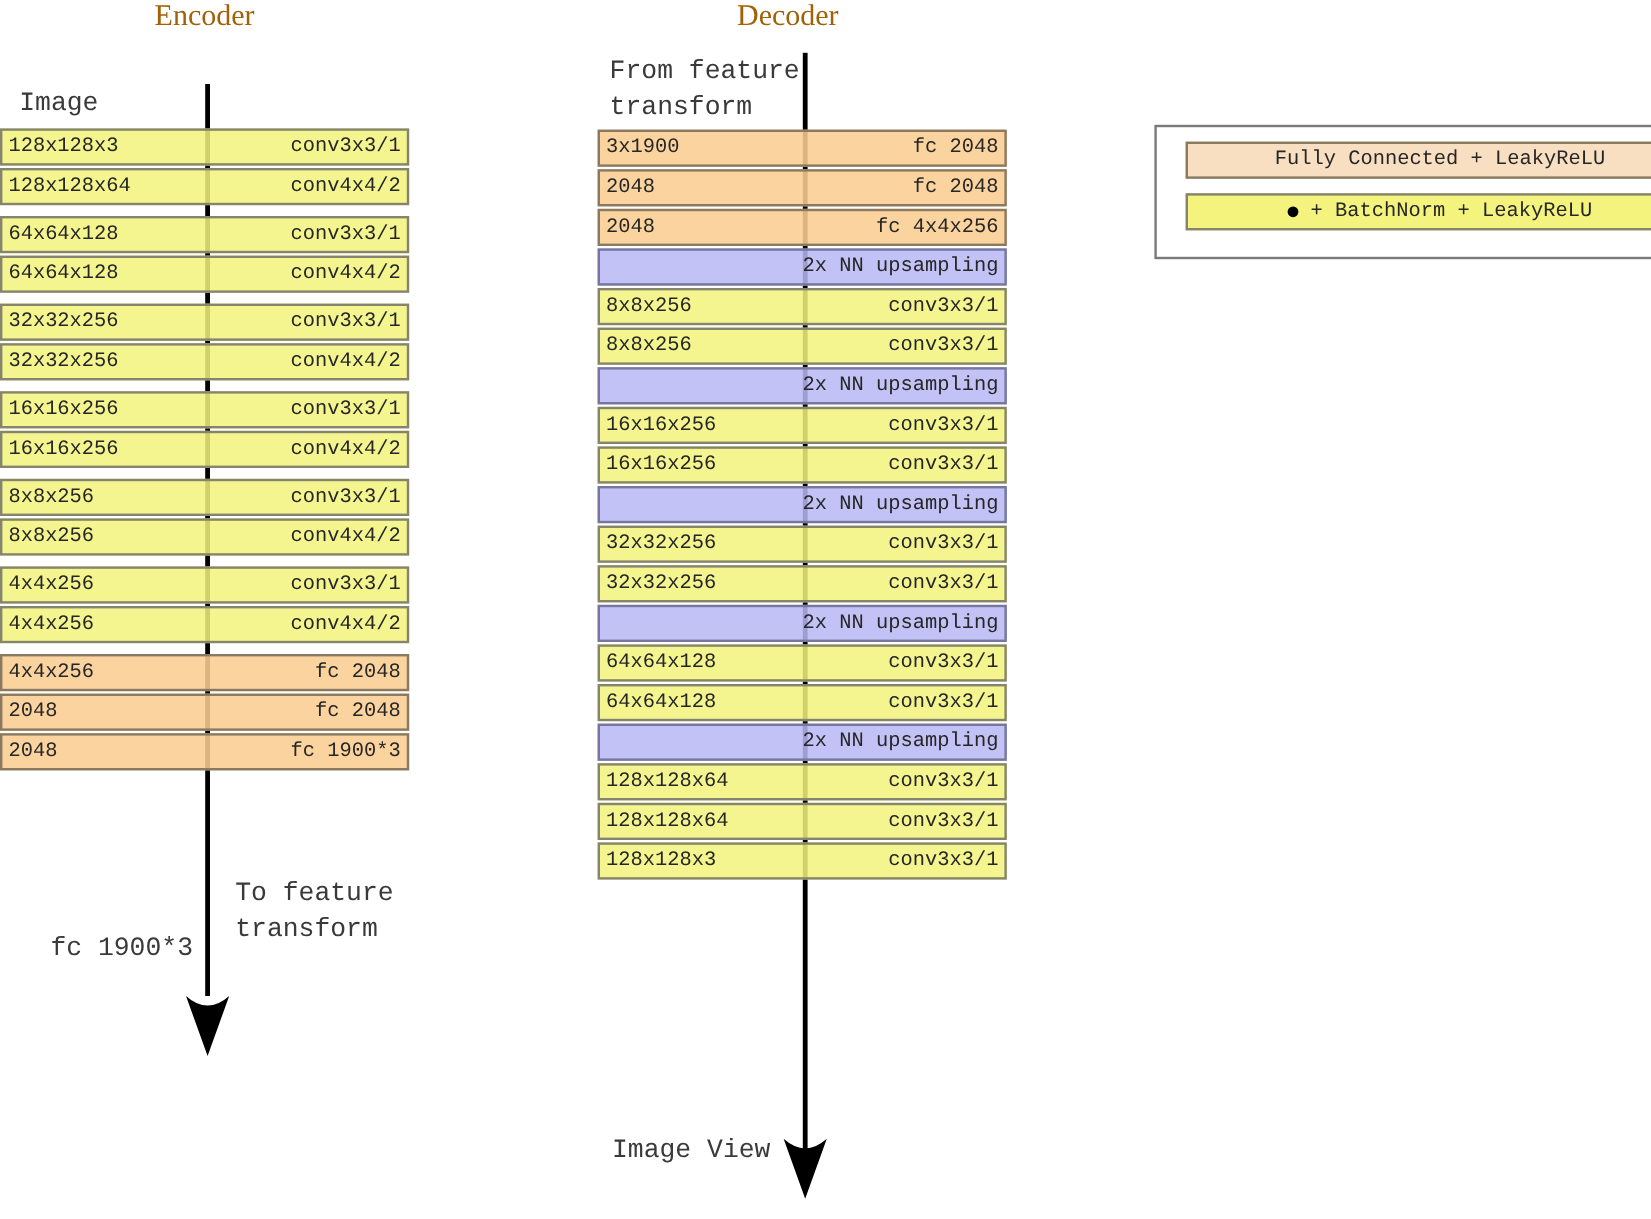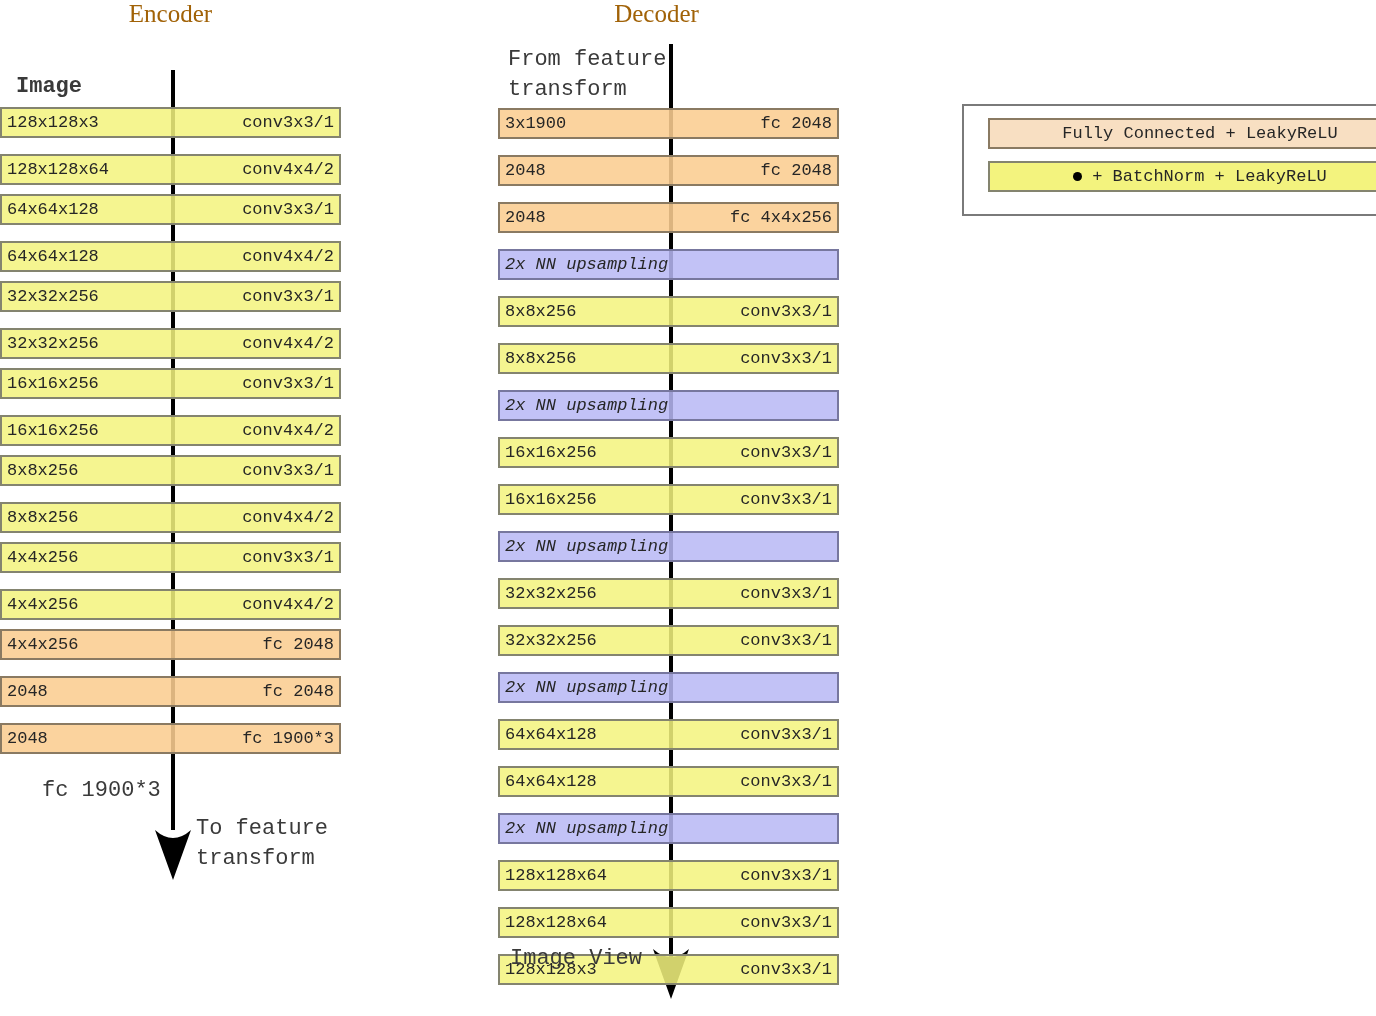--- a/index.html
+++ b/index.html
@@ -50,23 +50,23 @@
   
   .annot {
     position: absolute;
     font-family: "Liberation Mono", "DejaVu Sans Mono", monospace;
     font-size: 22px;
     color: #3a3a3a;
     line-height: 1.35;
     white-space: pre-line;
     z-index: 3;
   }
-  #annot-image        { left: 16px;  top: 72px; font-weight: bold; }
+  #annot-image        { left: 16px;  top: 72px; }
   #annot-fc1900       { left: 42px;  top: 776px; }
-  #annot-tofeat       { left: 196px; top: 814px; }
+  #annot-tofeat       { left: 196px; top: 730px; }
   #annot-fromfeat     { left: 508px; top: 45px; }
   #annot-novelview    { left: 510px; top: 944px; }
 
   
   .stack {
     position: absolute;
     z-index: 2;
   }
   #stack-encoder { left: 0px;   top: 107px; width: 341px; }
   #stack-decoder { left: 498px; top: 108px; width: 341px; }
@@ -77,38 +77,37 @@
     height: 31px;
     border: 2px solid #7a7a6e;
     display: flex;
     align-items: center;
     font-family: "Liberation Mono", "DejaVu Sans Mono", monospace;
     font-size: 17px;
     color: #262626;
     padding: 0 5px;
   }
   
-  .gap-tight { margin-top: 16px; }
+  .gap-tight { margin-top: 2px; }
   .gap-wide  { margin-top: 9px; }
 
   .layer-row .lbl-left {
     flex: 0 0 auto;
     text-align: left;
   }
   .layer-row .lbl-right {
     flex: 1 1 auto;
     text-align: right;
   }
   .layer-row.centered {
     justify-content: center;
   }
   .layer-row.centered .lbl-center {
-    text-align: left;
+    text-align: right;
     width: 100%;
-    font-style: italic;
   }
 
   
   .fill-conv  { background: rgba(243, 243, 126, 0.86); border-color: #84846f; }
   .fill-fc    { background: rgba(250, 205, 145, 0.88); border-color: #8a7a62; }
   .fill-up    { background: rgba(184, 184, 245, 0.86); border-color: #77779e; }
   .fill-tanh  { background: rgba(150, 240, 155, 0.86); border-color: #6fa077; }
 
   
   #legend {

